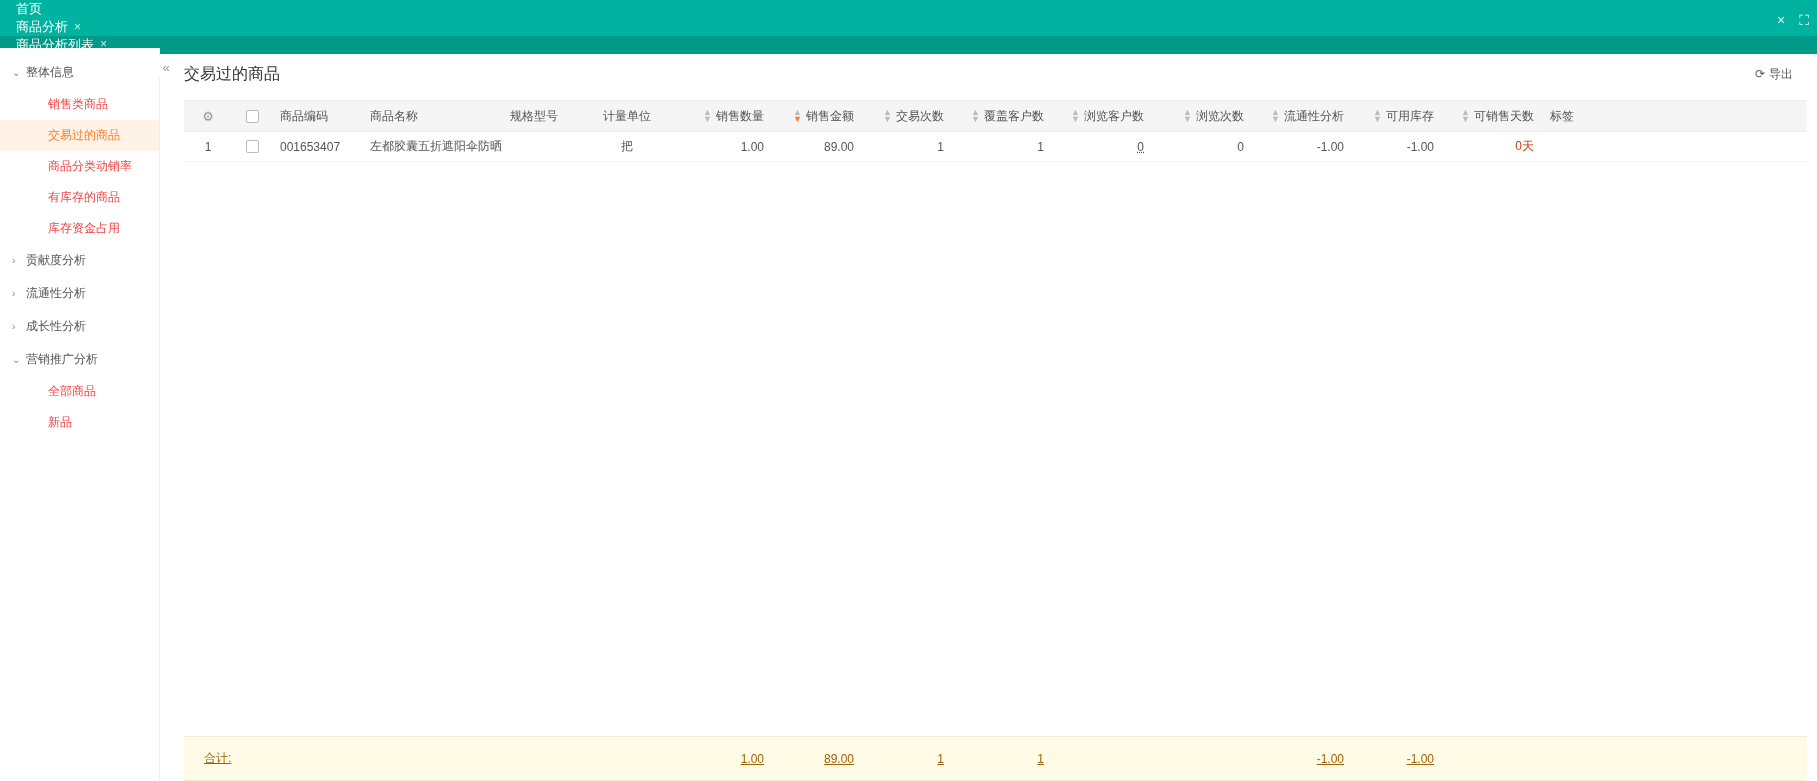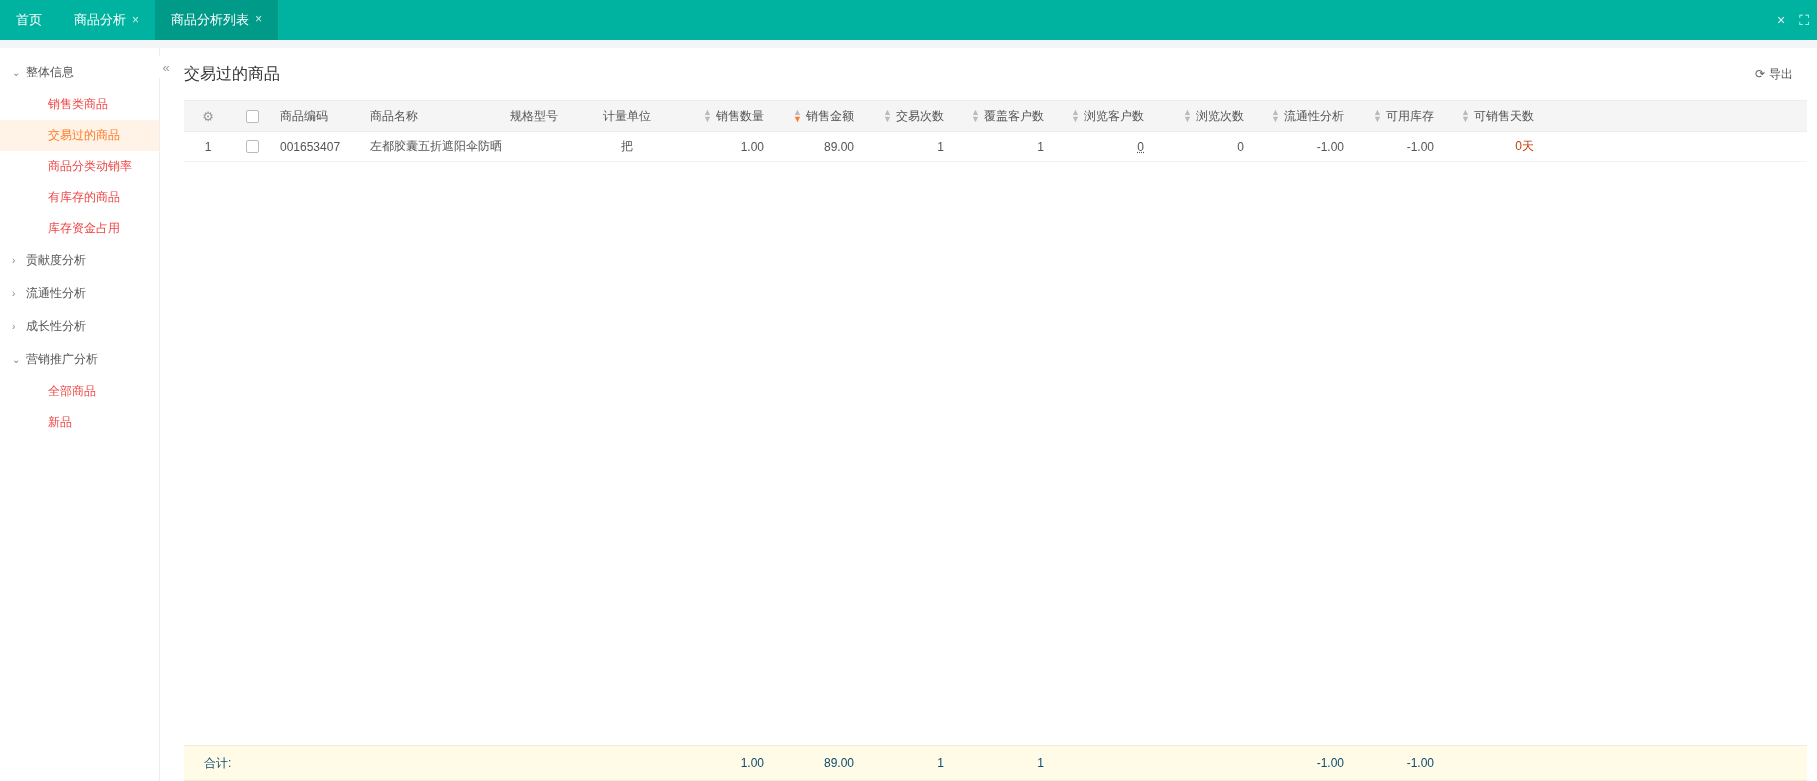--- a/index.html
+++ b/index.html
@@ -17,20 +17,21 @@
     display: flex;
     flex-direction: column;
   }
   
   .top-tabs {
     height: 40px;
     background: #00b3a0;
     display: flex;
     align-items: stretch;
     position: relative;
+    flex-direction: column;
   }
   .top-tab {
     display: flex;
     align-items: center;
     padding: 0 16px;
     color: #fff;
     font-size: 13px;
     cursor: pointer;
     position: relative;
   }
@@ -240,22 +241,23 @@
     border-bottom: 1px solid #f3f3f3;
   }
   .trow .td { color: #555; }
   .td.num { color: #555; }
   .td a.underline { text-decoration: underline dotted; color: #555; cursor: pointer; }
   .td.red { color: #c2410c; }
   .footer-row {
     background: #fffbe6;
     border-top: 1px solid #f0edd6;
     border-bottom: 1px solid #f0edd6;
-    height: 36px;
-    color: #0c4a6e;
+    height: 45px;
+    color: #a16207;
+    text-decoration: underline;
   }
   .checkbox {
     width: 13px; height: 13px;
     border: 1px solid #bbb;
     border-radius: 2px;
     background: #fff;
     cursor: pointer;
     display: inline-block;
   }
   .table-body-space {
@@ -410,20 +412,23 @@
                 <span class="down">▼</span>
               </span>
               <span>可用库存</span>
             </div>
           <div class="th right">
               <span class="sort">
                 <span>▲</span>
                 <span class="down">▼</span>
               </span>
               <span>可销售天数</span>
+            </div>
+          <div class="th">
+              <span>标签</span>
             </div>
         </div>
 
         <div class="grid trow">
           <div class="td center num">1</div>
           <div class="td center">
               <span class="checkbox"></span>
             </div>
           <div class="td">001653407</div>
           <div class="td">左都胶囊五折遮阳伞防晒伞;</div>

